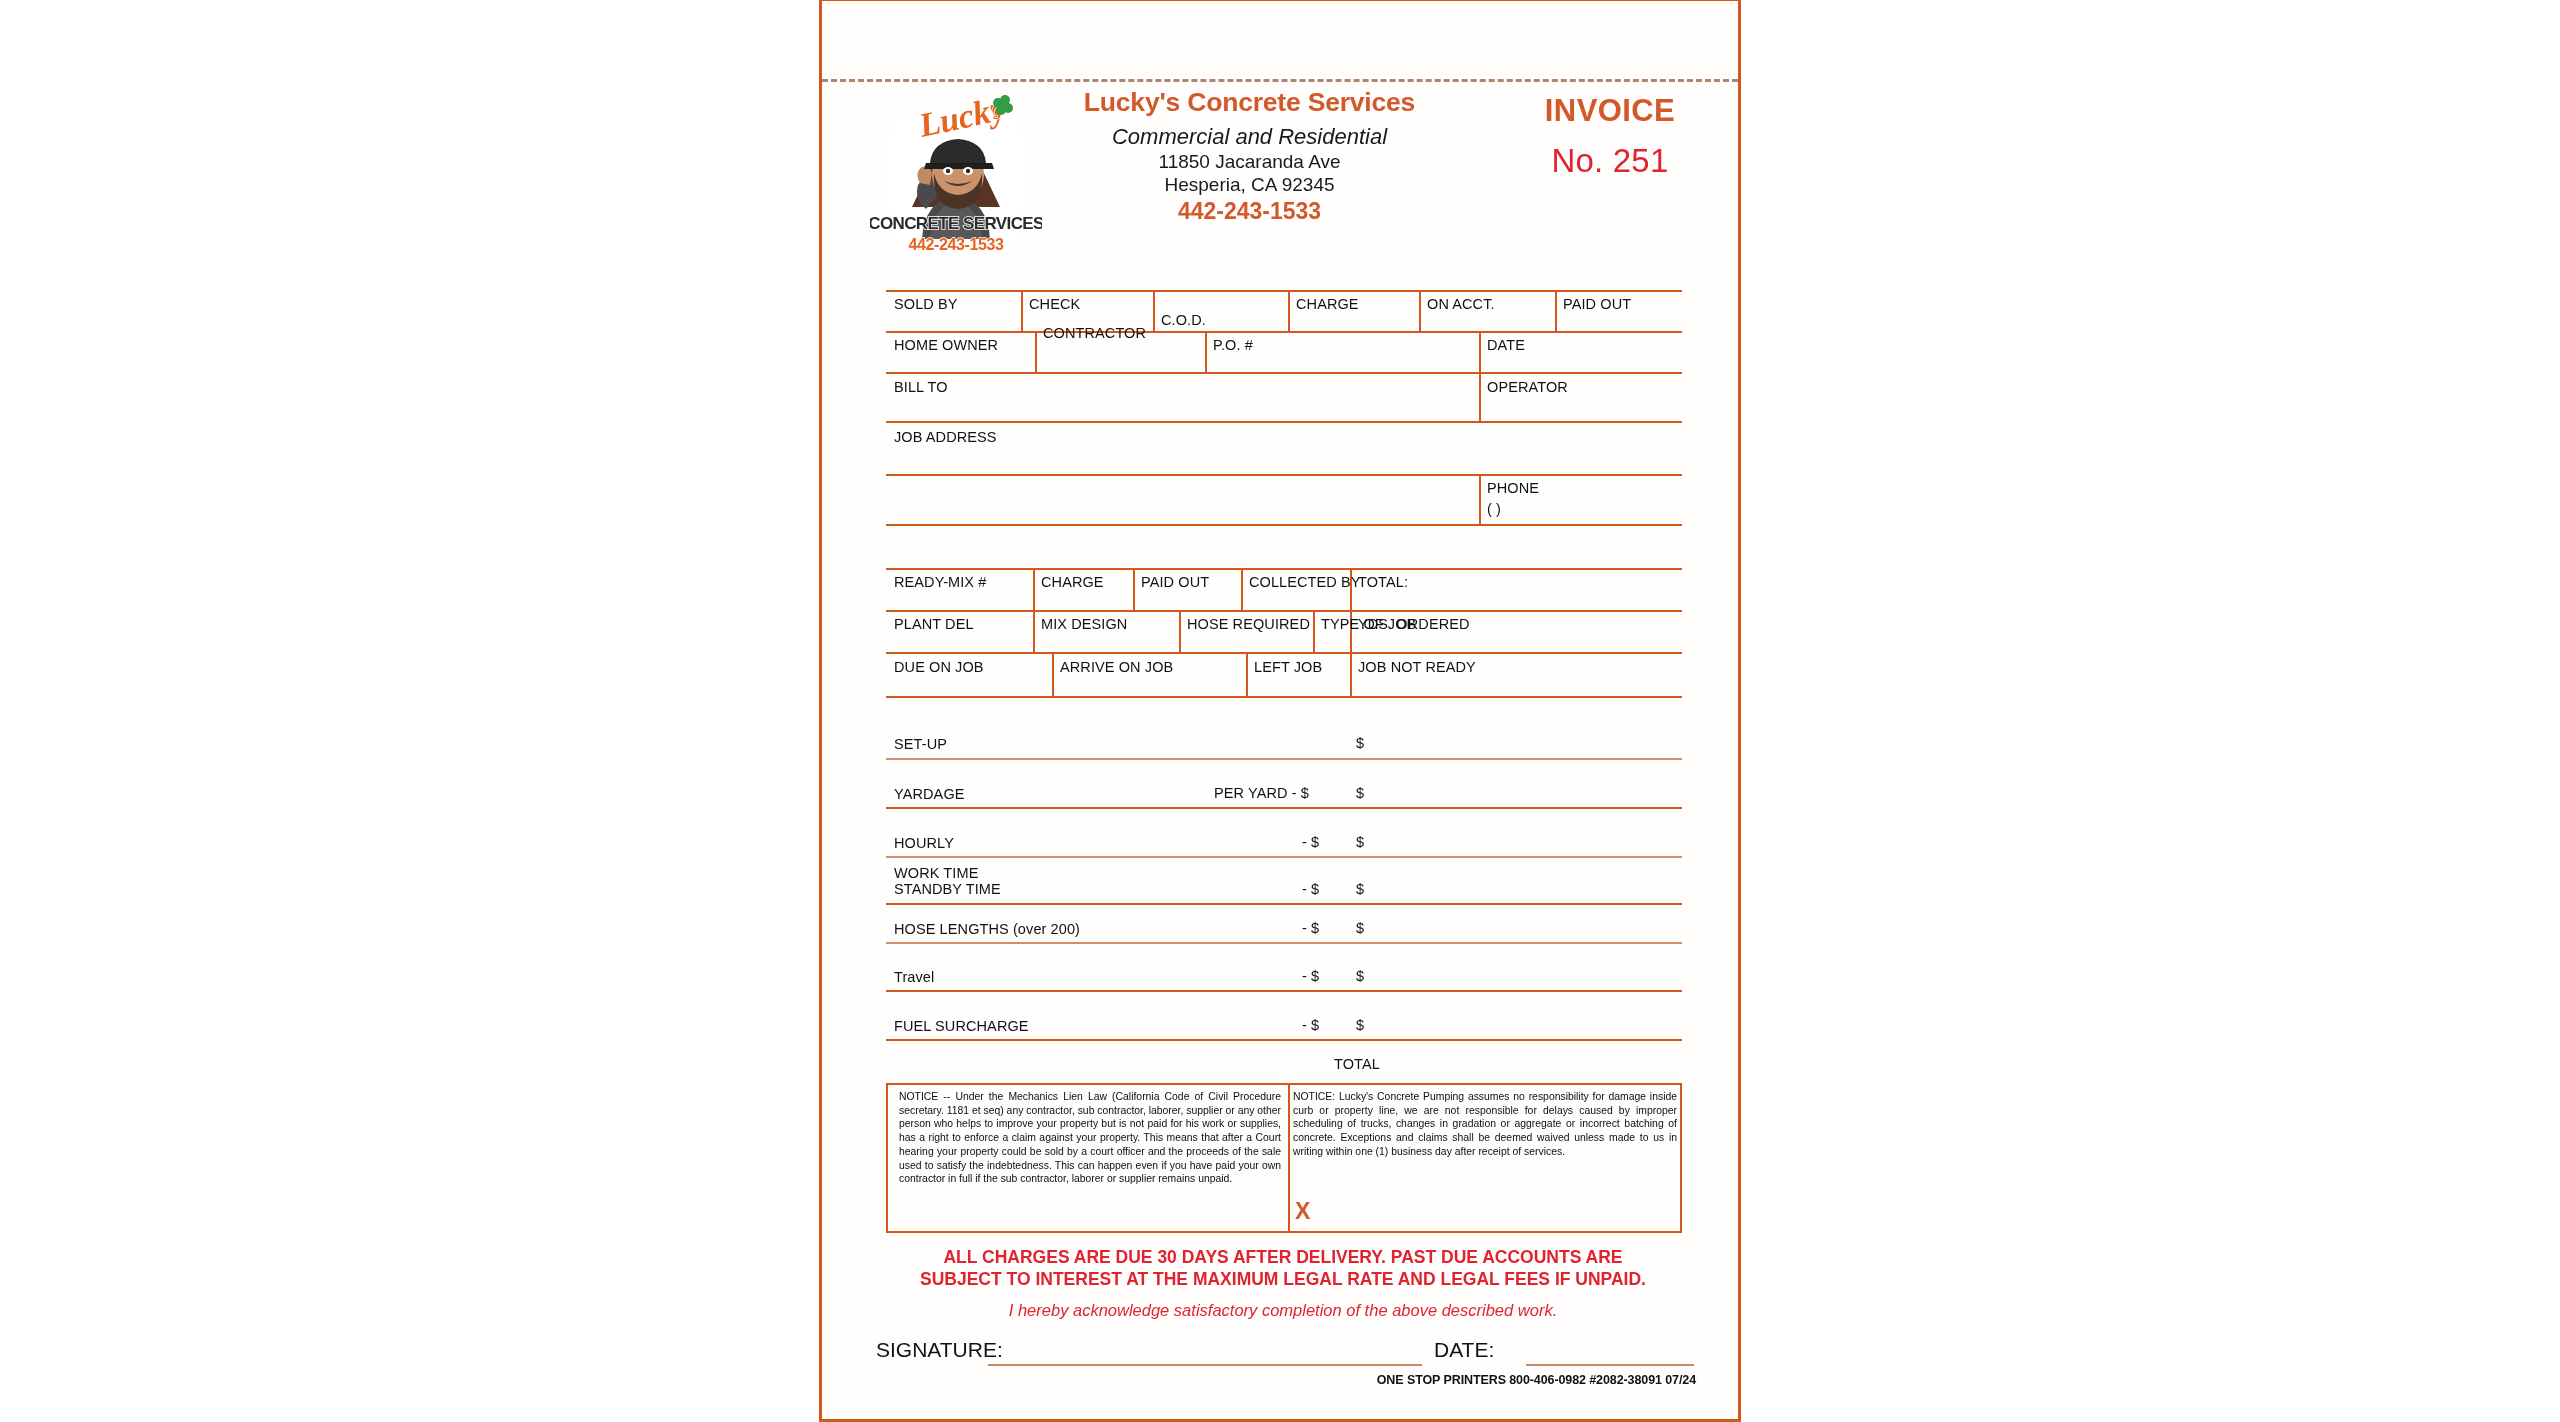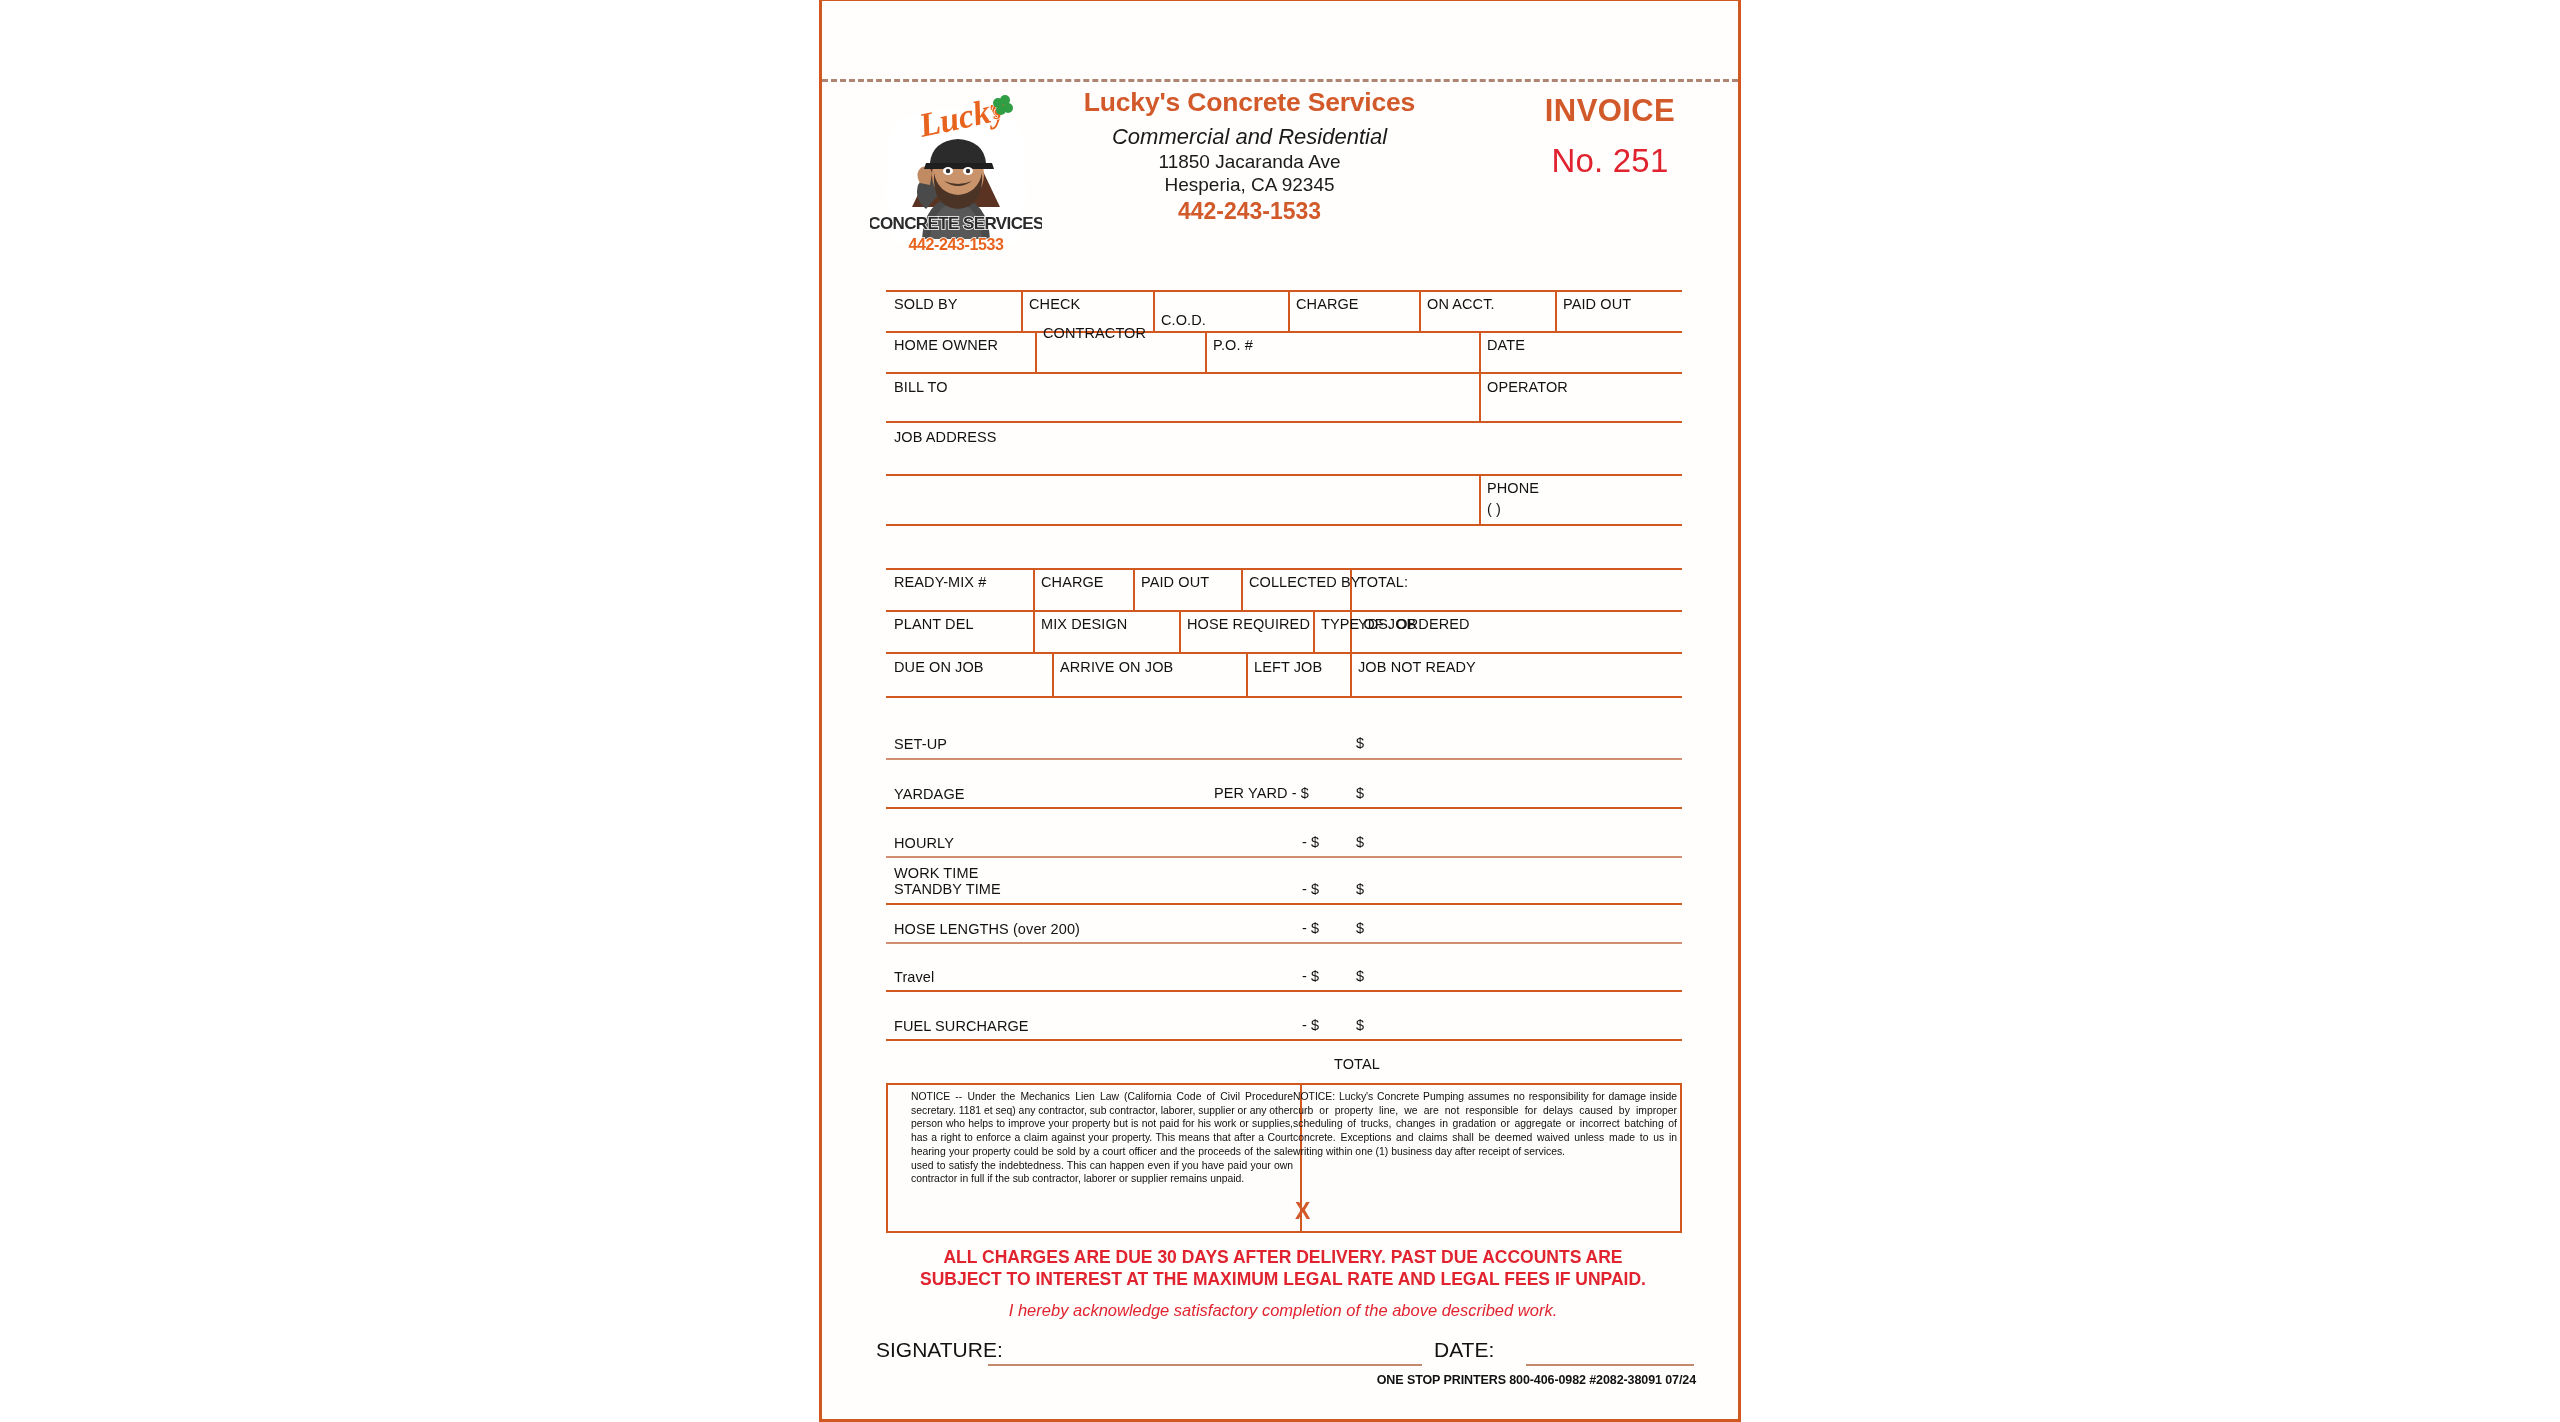--- a/index.html
+++ b/index.html
@@ -121,21 +121,21 @@
     left: 64px; top: 1082px;
     width: 796px; height: 150px;
     border: 2px solid #d1581f;
     background: #fffdfb;
   }
   .notice-col {
     position: absolute;
     top: 0; height: 100%;
     padding: 5px 7px 0 7px;
   }
-  #notice-left  { left: 16px;     width: 398px; border-right: 2px solid #d1581f; }
+  #notice-left  { left: 4px;     width: 398px; border-right: 2px solid #d1581f; }
   #notice-right { left: 398px; width: 398px; }
   .notice-text {
     font-size: 10.4px;
     line-height: 1.32;
     color: #0e0e0e;
     text-align: justify;
     text-justify: inter-word;
   }
   #notice-x {
     position: absolute;

